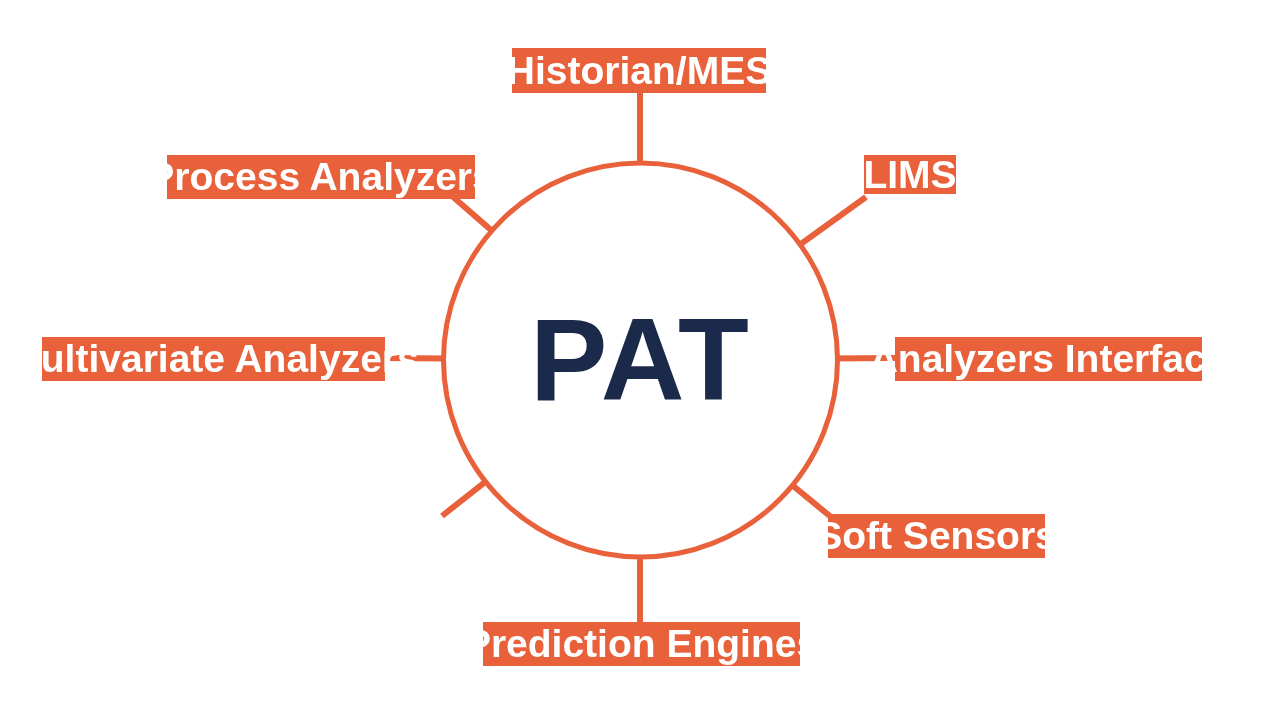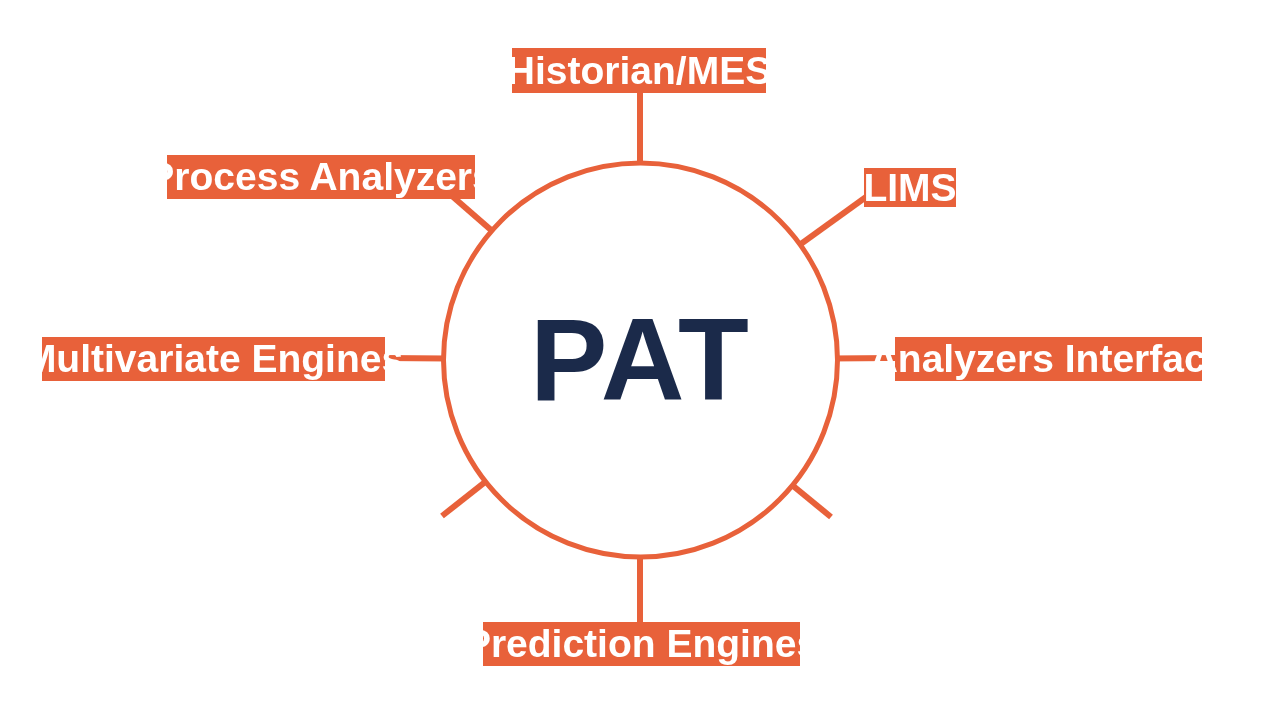--- a/index.html
+++ b/index.html
@@ -36,21 +36,21 @@
     color:var(--label-fg);
     font-weight:bold;
     font-size:39px;
     white-space:nowrap;
     padding:0 12px;
     height:44px;
     box-sizing:border-box;
   }
   .node-historian   {left:512px; top:48px;  width:254px; height:45px;}
   .node-analyzers   {left:153px; top:155px; width:308px;margin-left:14px;}
-  .node-lims        {left:864px; top:168px; width:92px;  height:39px;}
+  .node-lims        {left:864px; top:155px; width:92px;  height:39px;}
   .node-multivariate{left:42px;  top:337px; width:343px;}
   .node-operator    {left:895px; top:337px; width:307px;}
   .node-control     {left:183px; top:513px; width:260px;}
   .node-soft        {left:828px; top:514px; width:217px;}
   .node-prediction  {left:483px; top:622px; width:317px;text-align:center;}
 </style>
 </head>
 <body>
 
 <div class="stage">
@@ -71,23 +71,26 @@
 
   <div class="node node-historian">
     <span>Historian/MES</span>
   </div>
   <div class="node node-lims">
     <span>LIMS</span>
   </div>
   <div class="node node-operator">
     <span>Analyzers Interface</span>
   </div>
+  <div class="node node-soft">
+    <span>Soft Sensors</span>
+  </div>
   <div class="node node-prediction">
     <span>Prediction Engines</span>
   </div>
   <div class="node node-multivariate">
-    <span>Multivariate Engines</span>
+    <span>Multivariate Analyzers</span>
   </div>
   <div class="node node-analyzers">
     <span>Process Analyzers</span>
   </div>
 
 </div>
 
 </body></html>

